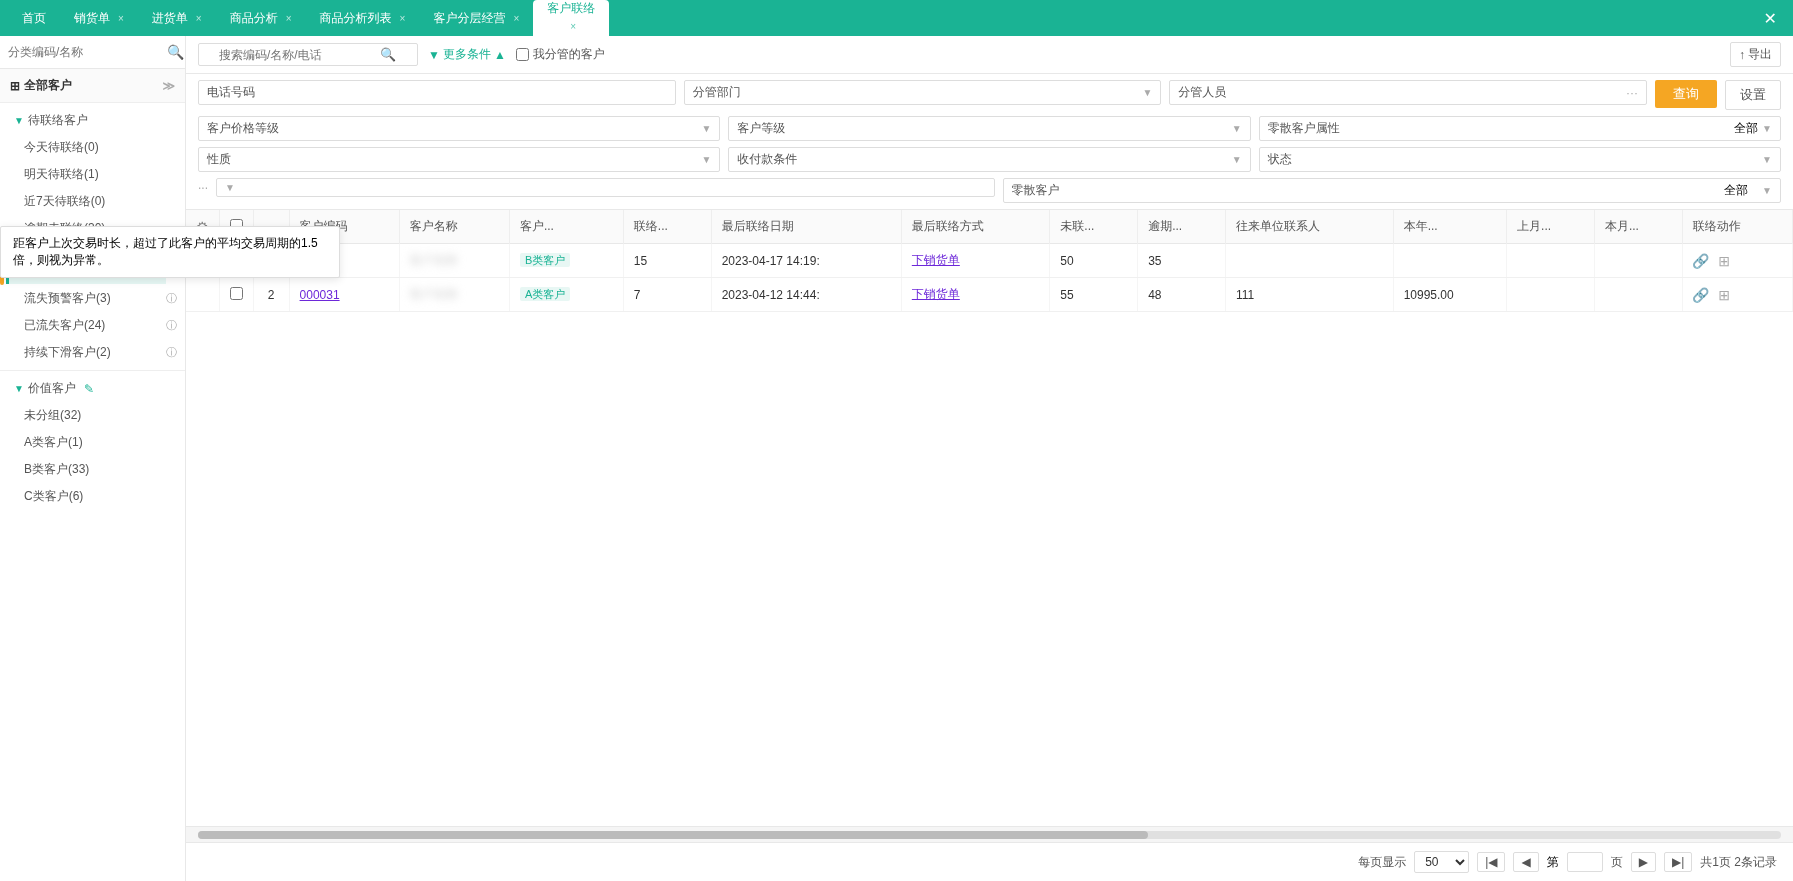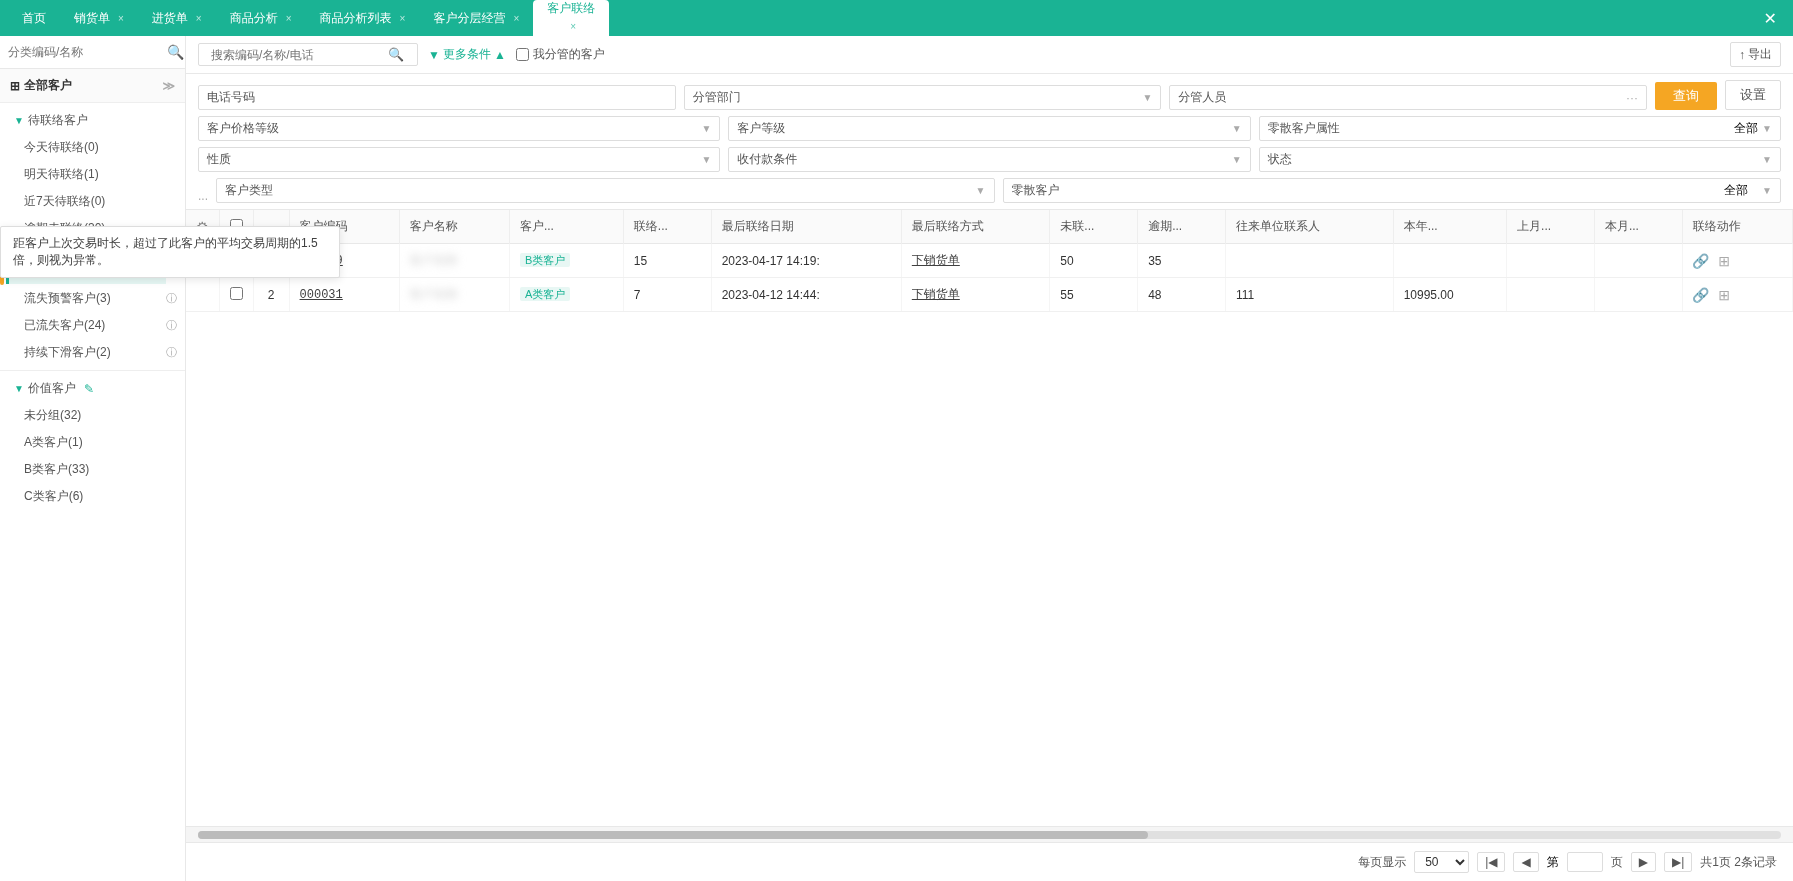--- a/index.html
+++ b/index.html
@@ -49,55 +49,55 @@
       padding: 5px 10px 5px 24px; color: #555; cursor: pointer;
       white-space: nowrap; overflow: hidden; text-overflow: ellipsis;
     }
     .sidebar-item.active { background: #e6f7f4; color: #1ab394; font-weight: bold; border-left: 3px solid #1ab394; padding-left: 21px; }
     .sidebar-divider { border: none; border-top: 1px solid #eee; margin: 4px 0; }
 
     
     .tooltip-box {
       position: absolute; top: 226px; left: 0; background: #fff;
       border: 1px solid #ddd; padding: 8px 12px; z-index: 100;
-      color: #404040; font-size: 12px; max-width: 340px; box-shadow: 0 2px 8px rgba(0,0,0,0.1);
+      color: #000000; font-size: 12px; max-width: 340px; box-shadow: 0 2px 8px rgba(0,0,0,0.1);
       border-radius: 2px;
     }
 
     
     .content-area { flex: 1; display: flex; flex-direction: column; overflow: hidden; }
 
     
     .filter-top {
       background: #fff; border-bottom: 1px solid #e8e8e8; padding: 6px 12px;
       display: flex; align-items: center; gap: 10px;
     }
     .search-input-wrap {
       display: flex; align-items: center; border: 1px solid #ddd; border-radius: 2px;
-      padding: 3px 12px; gap: 4px; width: 220px;
+      padding: 3px 20px; gap: 4px; width: 220px;
     }
     .search-input-wrap input { border: none; outline: none; font-size: 12px; color: #555; width: 100%; }
     .search-icon { color: #aaa; font-size: 13px; }
     .more-conditions {
       display: flex; align-items: center; color: #1ab394; cursor: pointer; gap: 3px;
     }
     .my-customers {
       display: flex; align-items: center; gap: 4px; color: #555; cursor: pointer;
     }
     .filter-spacer { flex: 1; }
     .export-btn {
       display: flex; align-items: center; gap: 3px; color: #555; cursor: pointer;
       border: 1px solid #ddd; padding: 3px 8px; border-radius: 2px; background: #fff;
     }
 
     
     .filter-rows {
       background: #fff; border-bottom: 1px solid #e8e8e8; padding: 6px 12px; display: flex; flex-direction: column; gap: 6px;
     }
-    .filter-row { display: flex; align-items: flex-end; gap: 8px; }
+    .filter-row { display: flex; align-items: flex-start; gap: 8px; }
     .filter-field {
       display: flex; align-items: center; border: 1px solid #ddd; border-radius: 2px;
       padding: 3px 8px; min-width: 180px; flex: 1; background: #fff; cursor: pointer;
     }
     .filter-field-label { color: #555; flex: 1; }
     .filter-field-arrow { color: #aaa; font-size: 10px; }
     .filter-field-wide { min-width: 300px; }
     .filter-dots { color: #aaa; cursor: pointer; }
 
     
@@ -105,21 +105,21 @@
     table { width: 100%; border-collapse: collapse; }
     thead tr { background: #fafafa; border-bottom: 1px solid #e8e8e8; }
     th {
       padding: 8px 10px; text-align: left; color: #555; font-weight: normal;
       border-right: 1px solid #eee; white-space: nowrap; position: sticky; top: 0; background: #fafafa;
     }
     td { padding: 8px 10px; border-bottom: 1px solid #f0f0f0; border-right: 1px solid #f5f5f5; color: #333; white-space: nowrap; }
     .col-setting { width: 32px; text-align: center; }
     .col-check { width: 32px; text-align: center; }
     .col-num { width: 36px; text-align: center; }
-    .link-text { color: #404040; text-decoration: underline; cursor: pointer; font-family: Liberation Mono, monospace; }
+    .link-text { color: #6d28d9; text-decoration: underline; cursor: pointer; }
     .row-action { display: flex; gap: 8px; }
     .row-action-icon { color: #aaa; cursor: pointer; font-size: 14px; }
     .blurred { filter: blur(4px); user-select: none; color: #ccc; }
 
     
     .pagination-bar {
       background: #fff; border-top: 1px solid #e8e8e8; padding: 8px 16px;
       display: flex; align-items: center; justify-content: flex-end; gap: 8px;
     }
     .page-size-label { color: #555; }
@@ -329,21 +329,20 @@
         </div>
         <div class="filter-field">
           <span class="filter-field-label">状态</span>
           <span class="filter-field-arrow">▼</span>
         </div>
       </div>
 
       <div class="filter-row">
         <span class="filter-dots">...</span>
         <div class="filter-field filter-field-wide">
-          <span class="filter-field-label">客户类型</span>
           <span class="filter-field-arrow">▼</span>
         </div>
         <div class="filter-field" style="display:flex;gap:14px;">
           <span class="filter-field-label">零散客户</span>
           <span>全部</span>
           <span class="filter-field-arrow">▼</span>
         </div>
       </div>
     </div>
 

